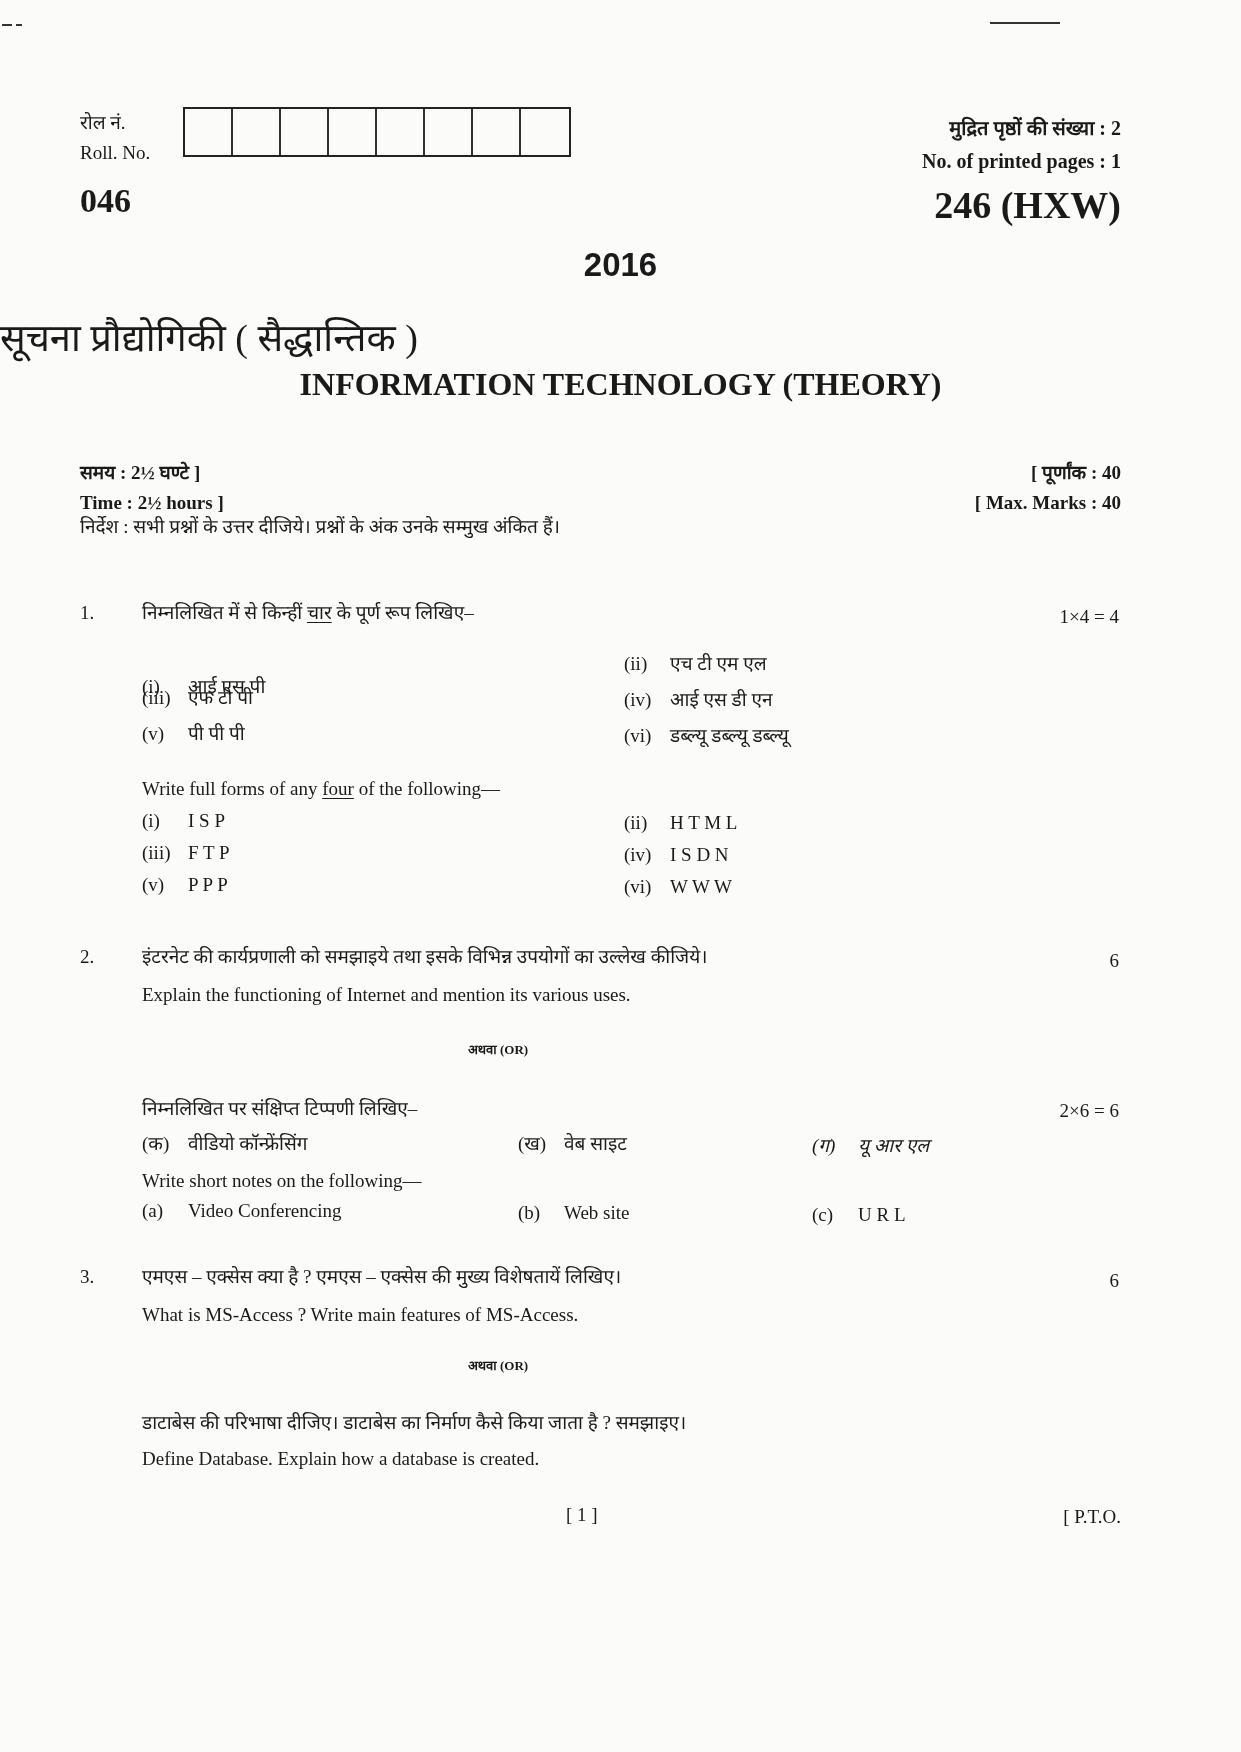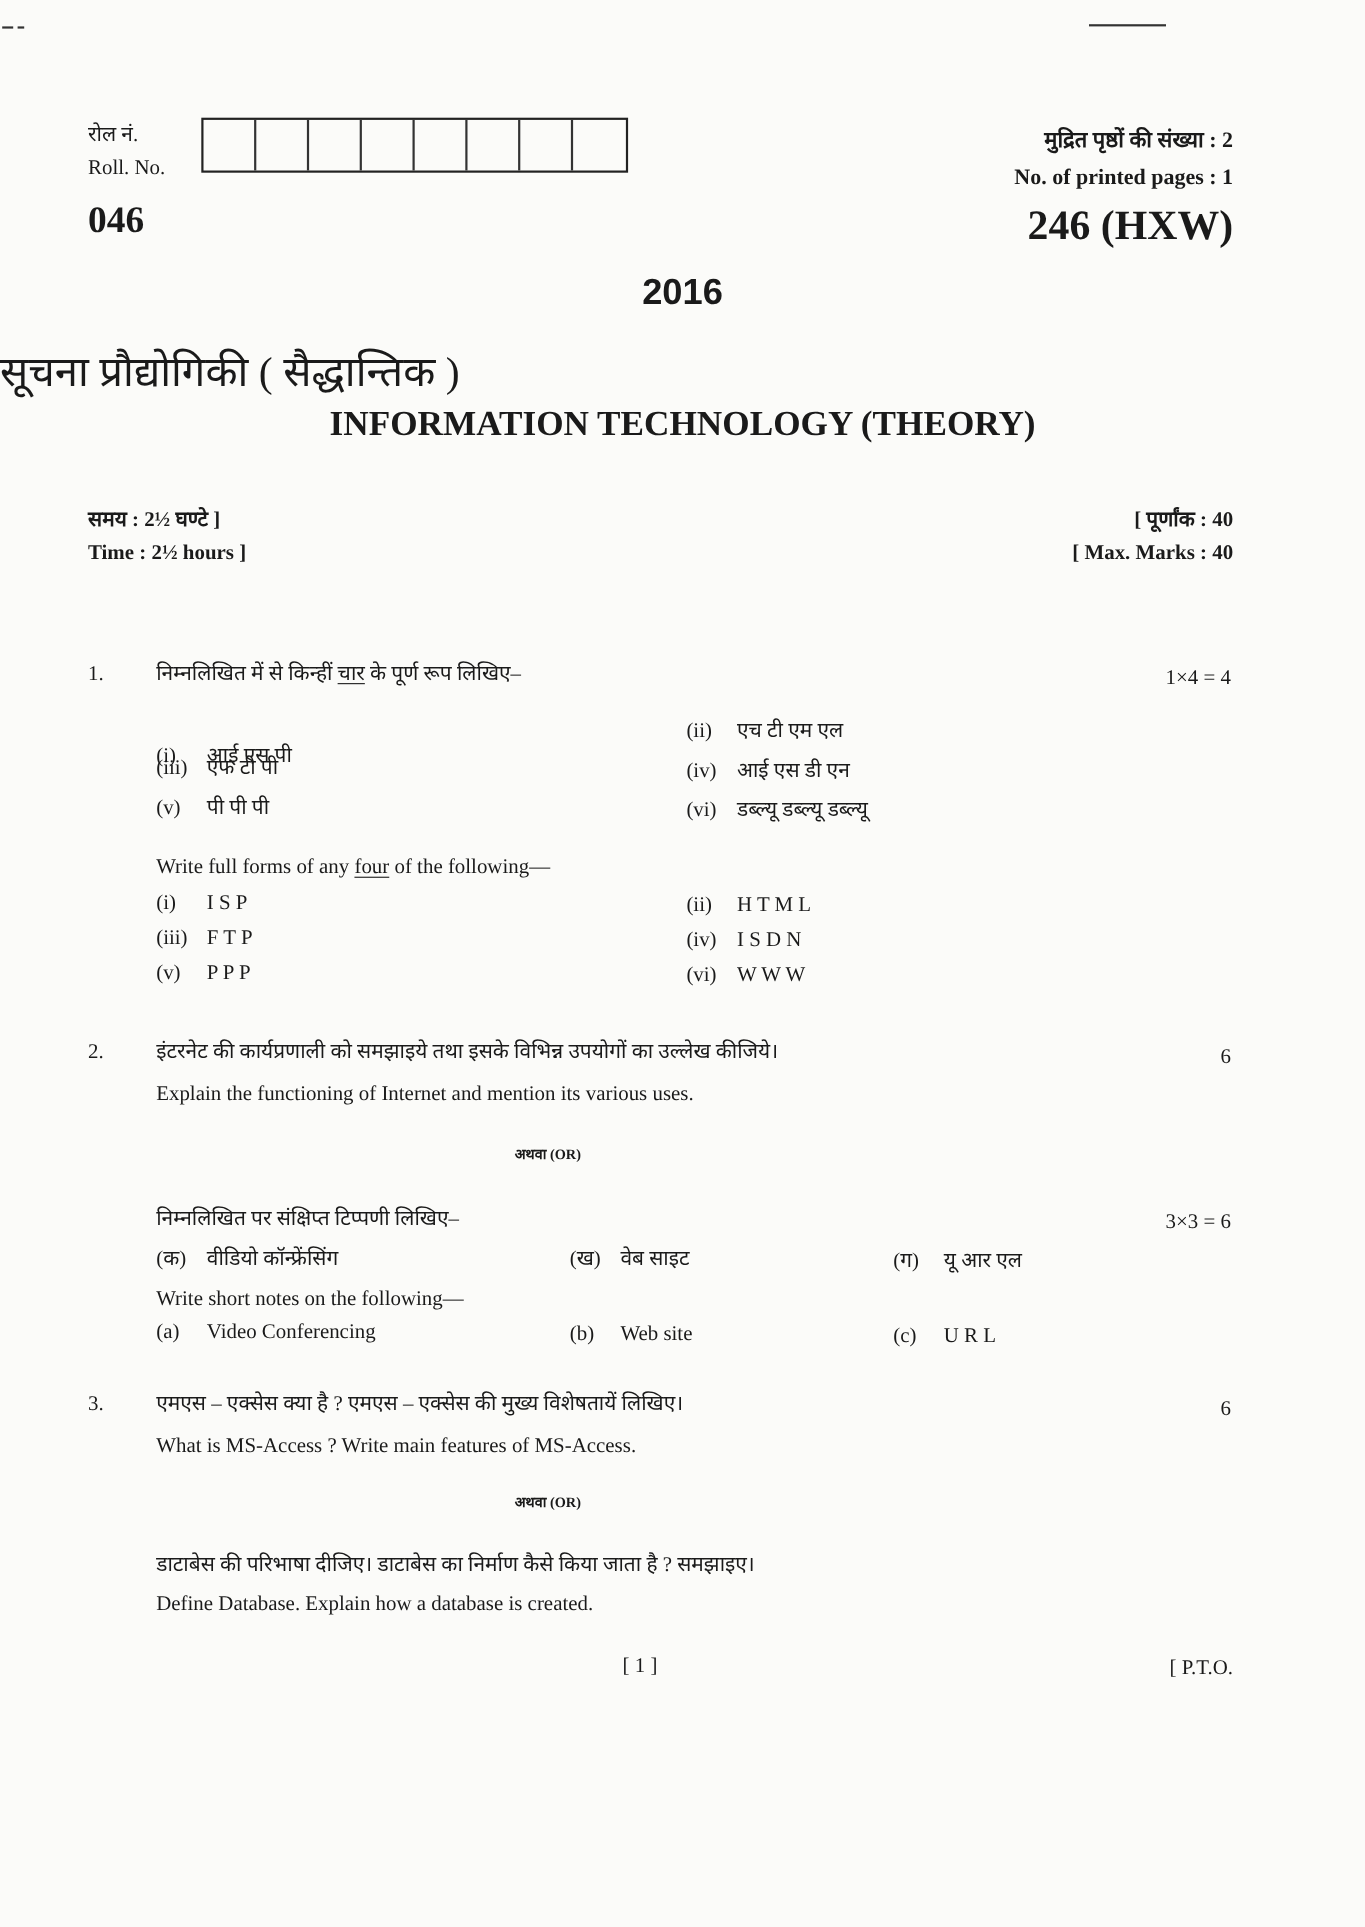--- a/index.html
+++ b/index.html
@@ -66,20 +66,21 @@
 <div class="abs time">
   <div>समय : 2½ घण्टे ]</div>
   <div>Time : 2½ hours ]</div>
 </div>
 <div class="abs marks">
   <div>[ पूर्णांक : 40</div>
   <div>[ Max. Marks : 40</div>
 </div>
 
 <div class="abs instr">
+  <div>निर्देश : सभी प्रश्नों के उत्तर दीजिये। प्रश्नों के अंक उनके सम्मुख अंकित हैं।</div>
 </div>
 
 <div>
   <div class="abs q-num" style="left:80px;top:602px;">1.</div>
   <div class="abs q-text" style="left:142px;top:598px;"><span>निम्नलिखित में से किन्हीं </span><u>चार</u><span> के पूर्ण रूप लिखिए–</span></div>
   <div class="mk" style="top:606px;">1×4 = 4</div>
 
   <div class="opt" style="left:142px;top:646px;margin-top:27px;"><span class="rn">(i)</span><span>आई एस पी</span></div>
   <div class="opt" style="left:624px;top:650px;"><span class="rn">(ii)</span><span>एच टी एम एल</span></div>
   <div class="opt" style="left:142px;top:684px;"><span class="rn">(iii)</span><span>एफ टी पी</span></div>
@@ -99,25 +100,25 @@
 
 <div>
   <div class="abs q-num" style="left:80px;top:946px;">2.</div>
   <div class="abs q-text" style="left:142px;top:942px;">इंटरनेट की कार्यप्रणाली को समझाइये तथा इसके विभिन्न उपयोगों का उल्लेख कीजिये।</div>
   <div class="mk" style="top:950px;">6</div>
   <div class="abs q-text" style="left:142px;top:980px;">Explain the functioning of Internet and mention its various uses.</div>
 
   <div class="abs center" style="top:1040px;">अथवा (OR)</div>
 
   <div class="abs q-text" style="left:142px;top:1094px;">निम्नलिखित पर संक्षिप्त टिप्पणी लिखिए–</div>
-  <div class="mk" style="top:1100px;">3×3 = 6</div>
+  <div class="mk" style="top:1100px;">2×6 = 6</div>
 
   <div class="opt" style="left:142px;top:1130px;"><span class="rn">(क)</span><span>वीडियो कॉन्फ्रेंसिंग</span></div>
   <div class="opt" style="left:518px;top:1130px;"><span class="rn">(ख)</span><span>वेब साइट</span></div>
-  <div class="opt" style="left:812px;top:1132px;"><span class="rn">(ग)</span><span>यू आर एल</span></div>
+  <div class="opt" style="left:812px;top:1132px;font-style:italic;"><span class="rn">(ग)</span><span>यू आर एल</span></div>
 
   <div class="abs q-text" style="left:142px;top:1166px;">Write short notes on the following—</div>
 
   <div class="opt" style="left:142px;top:1200px;"><span class="rn">(a)</span><span>Video Conferencing</span></div>
   <div class="opt" style="left:518px;top:1202px;"><span class="rn">(b)</span><span>Web site</span></div>
   <div class="opt" style="left:812px;top:1204px;"><span class="rn">(c)</span><span>U R L</span></div>
 </div>
 
 <div>
   <div class="abs q-num" style="left:80px;top:1266px;">3.</div>

